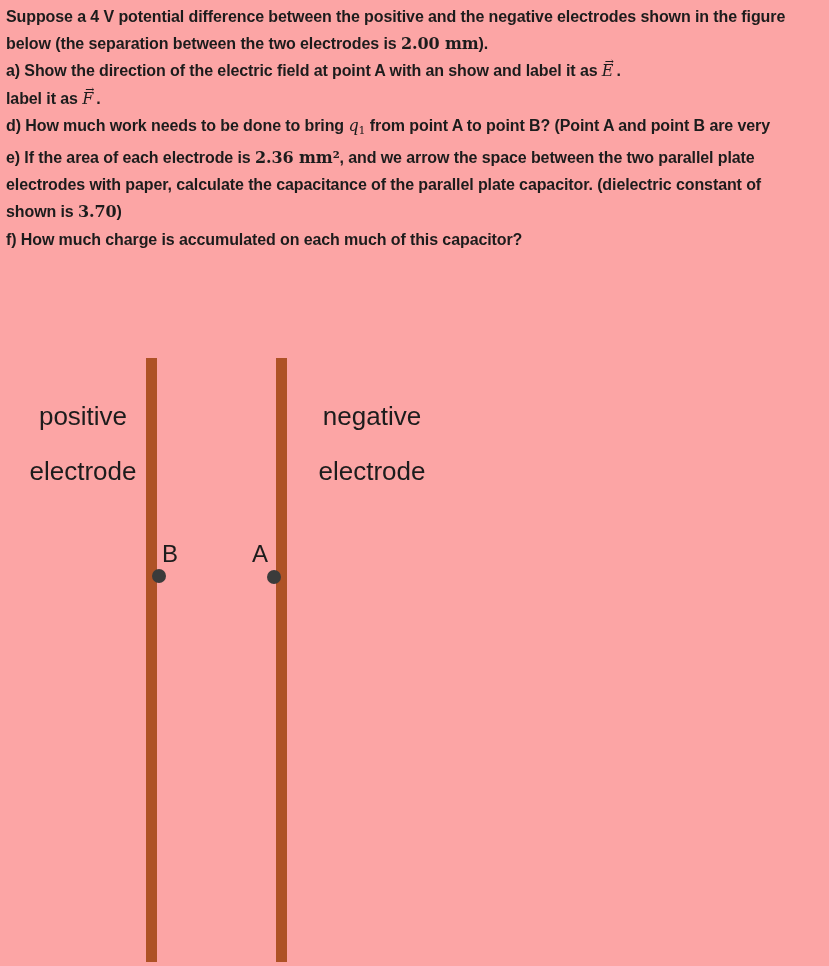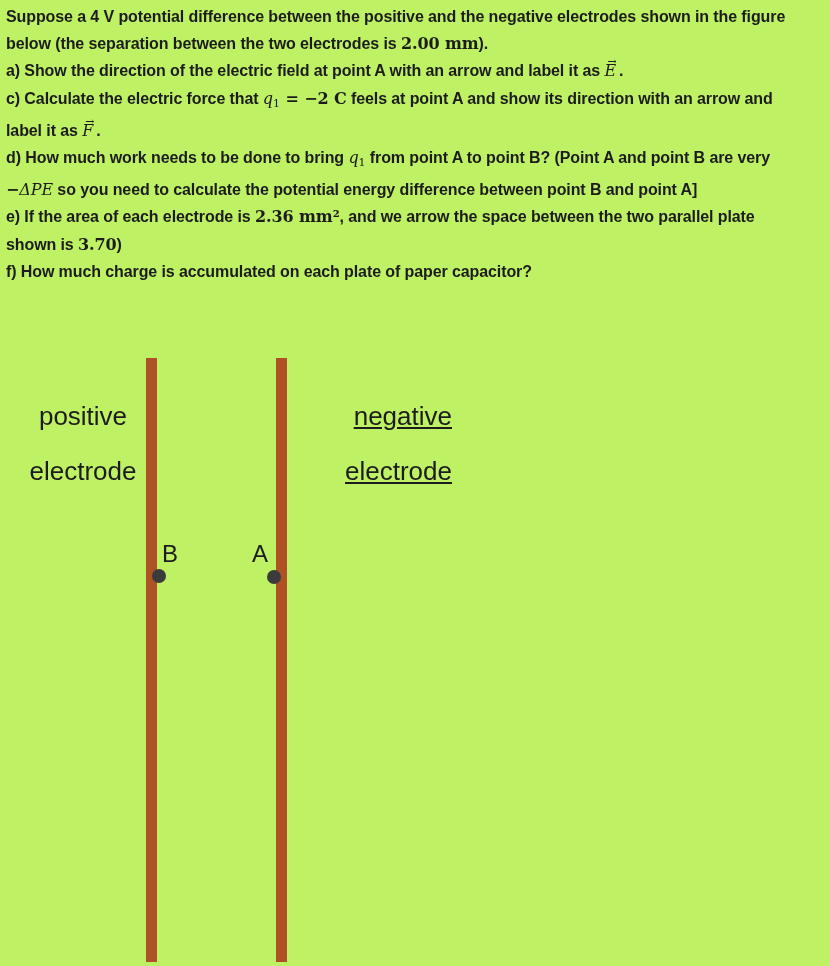--- a/index.html
+++ b/index.html
@@ -5,21 +5,21 @@
   * { margin: 0; padding: 0; box-sizing: border-box; }
   html, body { width: 829px; height: 966px; }
   body {
     font-family: "Liberation Sans", sans-serif;
     background: #ffffff;
   }
   .page {
     position: relative;
     width: 829px;
     height: 966px;
-    background: #bef264;
+    background: #fca5a5;
     overflow: hidden;
   }
   
   .problem {
     position: absolute;
     left: 6px;
     top: 3px;
     width: 820px;
     font-size: 16px;
     font-weight: 700;
@@ -73,21 +73,21 @@
   .bar-right { left: 272px; }
   .elabel {
     position: absolute;
     top: 403px;
     font-size: 26px;
     font-weight: 400;
     color: #1c1c1c;
   }
   .elabel div { height: 26px; line-height: 26px; margin-bottom: 29px; }
   .elabel-left  { left: 10px; width: 138px; text-align: center; }
-  .elabel-right { left: 288px; width: 160px; text-align: right; text-decoration: underline; }
+  .elabel-right { left: 288px; width: 160px; text-align: center; }
   .ptlabel {
     position: absolute;
     top: 540px;
     font-size: 24px;
     font-weight: 400;
     color: #1c1c1c;
   }
   .ptlabel-b { left: 158px; }
   .ptlabel-a { left: 248px; }
   .dot {
@@ -100,28 +100,27 @@
   .dot-a { left: 263px; top: 570px; }
 </style>
 </head>
 <body>
 
 <div class="page">
 
   <div class="problem">
       <div class="pline"><span class="seg-plain">Suppose a 4 V potential difference between the positive and the negative electrodes shown in the figure</span></div>
       <div class="pline"><span class="seg-plain">below (the separation between the two electrodes is </span><span class="seg-num">2.00 mm</span><span class="seg-plain">).</span></div>
-      <div class="pline"><span class="seg-plain">a) Show the direction of the electric field at point A with an arrow and label it as </span><span class="vec"><span>E</span><span class="vec-arrow">→</span></span><span class="seg-plain">.</span></div>
-      <div class="pline"><span class="seg-plain">c) Calculate the electric force that </span><span class="seg-math">q</span><span class="seg-sub">1</span><span class="seg-num"> = −2 C</span><span class="seg-plain"> feels at point A and show its direction with an arrow and</span></div>
+      <div class="pline"><span class="seg-plain">a) Show the direction of the electric field at point A with an show and label it as </span><span class="vec"><span>E</span><span class="vec-arrow">→</span></span><span class="seg-plain">.</span></div>
       <div class="pline"><span class="seg-plain">label it as </span><span class="vec"><span>F</span><span class="vec-arrow">→</span></span><span class="seg-plain">.</span></div>
       <div class="pline"><span class="seg-plain">d) How much work needs to be done to bring </span><span class="seg-math">q</span><span class="seg-sub">1</span><span class="seg-plain"> from point A to point B? (Point A and point B are very</span></div>
-      <div class="pline"><span class="seg-num">−</span><span class="seg-math">ΔPE</span><span class="seg-plain"> so you need to calculate the potential energy difference between point B and point A]</span></div>
       <div class="pline"><span class="seg-plain">e) If the area of each electrode is </span><span class="seg-num">2.36 mm²</span><span class="seg-plain">, and we arrow the space between the two parallel plate</span></div>
+      <div class="pline"><span class="seg-plain">electrodes with paper, calculate the capacitance of the parallel plate capacitor. (dielectric constant of</span></div>
       <div class="pline"><span class="seg-plain">shown is </span><span class="seg-num">3.70</span><span class="seg-plain">)</span></div>
-      <div class="pline"><span class="seg-plain">f) How much charge is accumulated on each plate of paper capacitor?</span></div>
+      <div class="pline"><span class="seg-plain">f) How much charge is accumulated on each much of this capacitor?</span></div>
     </div>
 
   <div class="figure">
     <div class="bar bar-left" style="background: rgb(174, 82, 38);"></div>
     <div class="bar bar-right" style="background: rgb(174, 82, 38);"></div>
 
     <div class="elabel elabel-left">
       <div>positive</div>
       <div>electrode</div>
     </div>

